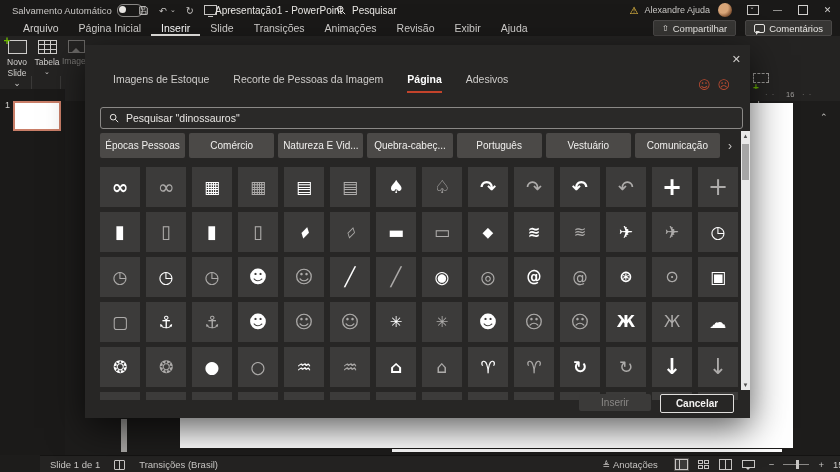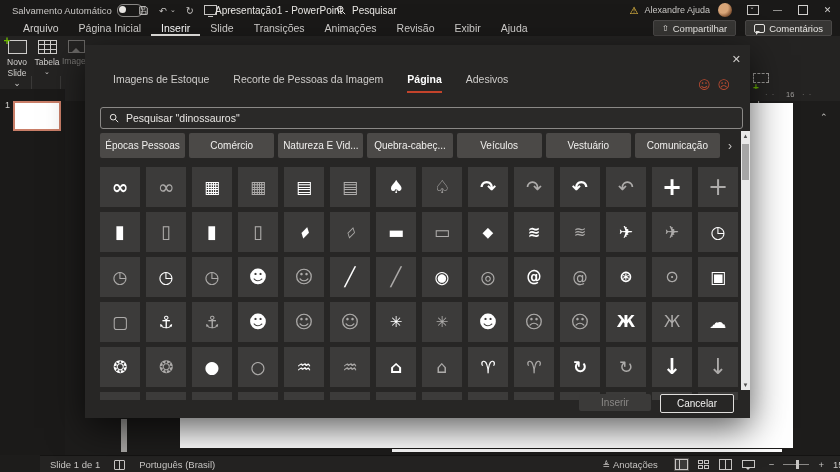--- a/index.html
+++ b/index.html
@@ -111,21 +111,21 @@
                 font-size:12px;background:transparent;}
   #icon-grid{position:absolute;left:15px;top:122px;width:640px;height:233px;overflow:hidden;
              display:grid;grid-template-columns:repeat(14,40px);grid-auto-rows:40px;gap:5px 6px;}
   .tile{background:#3c3b3a;display:flex;align-items:center;justify-content:center;}
   .glyph{font-family:"DejaVu Sans",sans-serif;font-size:17px;line-height:1;display:inline-block;}
   .glyph.f{color:#ffffff;font-weight:600;}
   .glyph.o{color:#e3e1df;font-weight:400;opacity:.68;}
   #dlg-footer{position:absolute;right:16px;bottom:5px;display:flex;gap:9px;}
   .dlg-btn{width:72px;height:17px;display:flex;align-items:center;justify-content:center;font-size:10px;border-radius:2px;}
   #btn-insert{background:#3b3a39;color:#8a8886;}
-  #btn-cancel{background:#272625;border:1px solid #e1dfdd;color:#f3f2f1;}
+  #btn-cancel{background:#272625;border:1px solid #e1dfdd;color:#f3f2f1;font-weight:bold;}
   #dlg-sb{position:absolute;left:656px;top:86px;width:9px;height:259px;background:#e9e9e9;}
   .sb-arrow{position:absolute;left:0;width:9px;height:10px;color:#4d4d4d;font-size:6px;text-align:center;line-height:10px;}
   #dlg-sb-thumb{position:absolute;left:1px;top:13px;width:7px;height:36px;background:#a6a6a6;}
 
   svg{display:block;}
 </style>
 </head>
 <body>
 
 <div id="app">
@@ -271,21 +271,21 @@
   </div>
 
   <div id="canvas"></div>
   <div id="hline"></div>
   <div id="panel-sb"></div>
 
   <div id="statusbar">
     <div id="sb-left">
       <span>Slide 1 de 1</span>
       <span class="book-ic"></span>
-      <span>Português (Brasil)</span>
+      <span>Transições (Brasil)</span>
     </div>
     <div id="sb-right">
       <span style="font-family:'DejaVu Sans',sans-serif;font-size:9px;">≜</span>
       <span style="margin-left:-6px;">Anotações</span>
       <span class="view-ic active" style="margin-left:8px;">
           <span class="vi normal"></span>
         </span>
       <span class="view-ic">
           <span class="vi sorter">
             <i></i>
@@ -329,21 +329,21 @@
             <line x1="7.6" y1="7.6" x2="11" y2="11" stroke="#e8e6e3" stroke-width="1.2"></line>
           </svg>
       </span>
       <span>Pesquisar "dinossauros"</span>
     </div>
     <div id="pill-row">
         <div class="pill">Épocas Pessoas</div>
         <div class="pill">Comércio</div>
         <div class="pill">Natureza E Vid...</div>
         <div class="pill">Quebra-cabeç...</div>
-        <div class="pill">Veículos</div>
+        <div class="pill">Português</div>
         <div class="pill">Vestuário</div>
         <div class="pill">Comunicação</div>
         <div id="pill-chevron">›</div>
       </div>
     <div id="icon-grid">
         <div class="tile">
           <span class="glyph f" style="font-size: 20px;">∞</span>
         </div>
         <div class="tile">
           <span class="glyph o" style="font-size: 20px;">∞</span>

